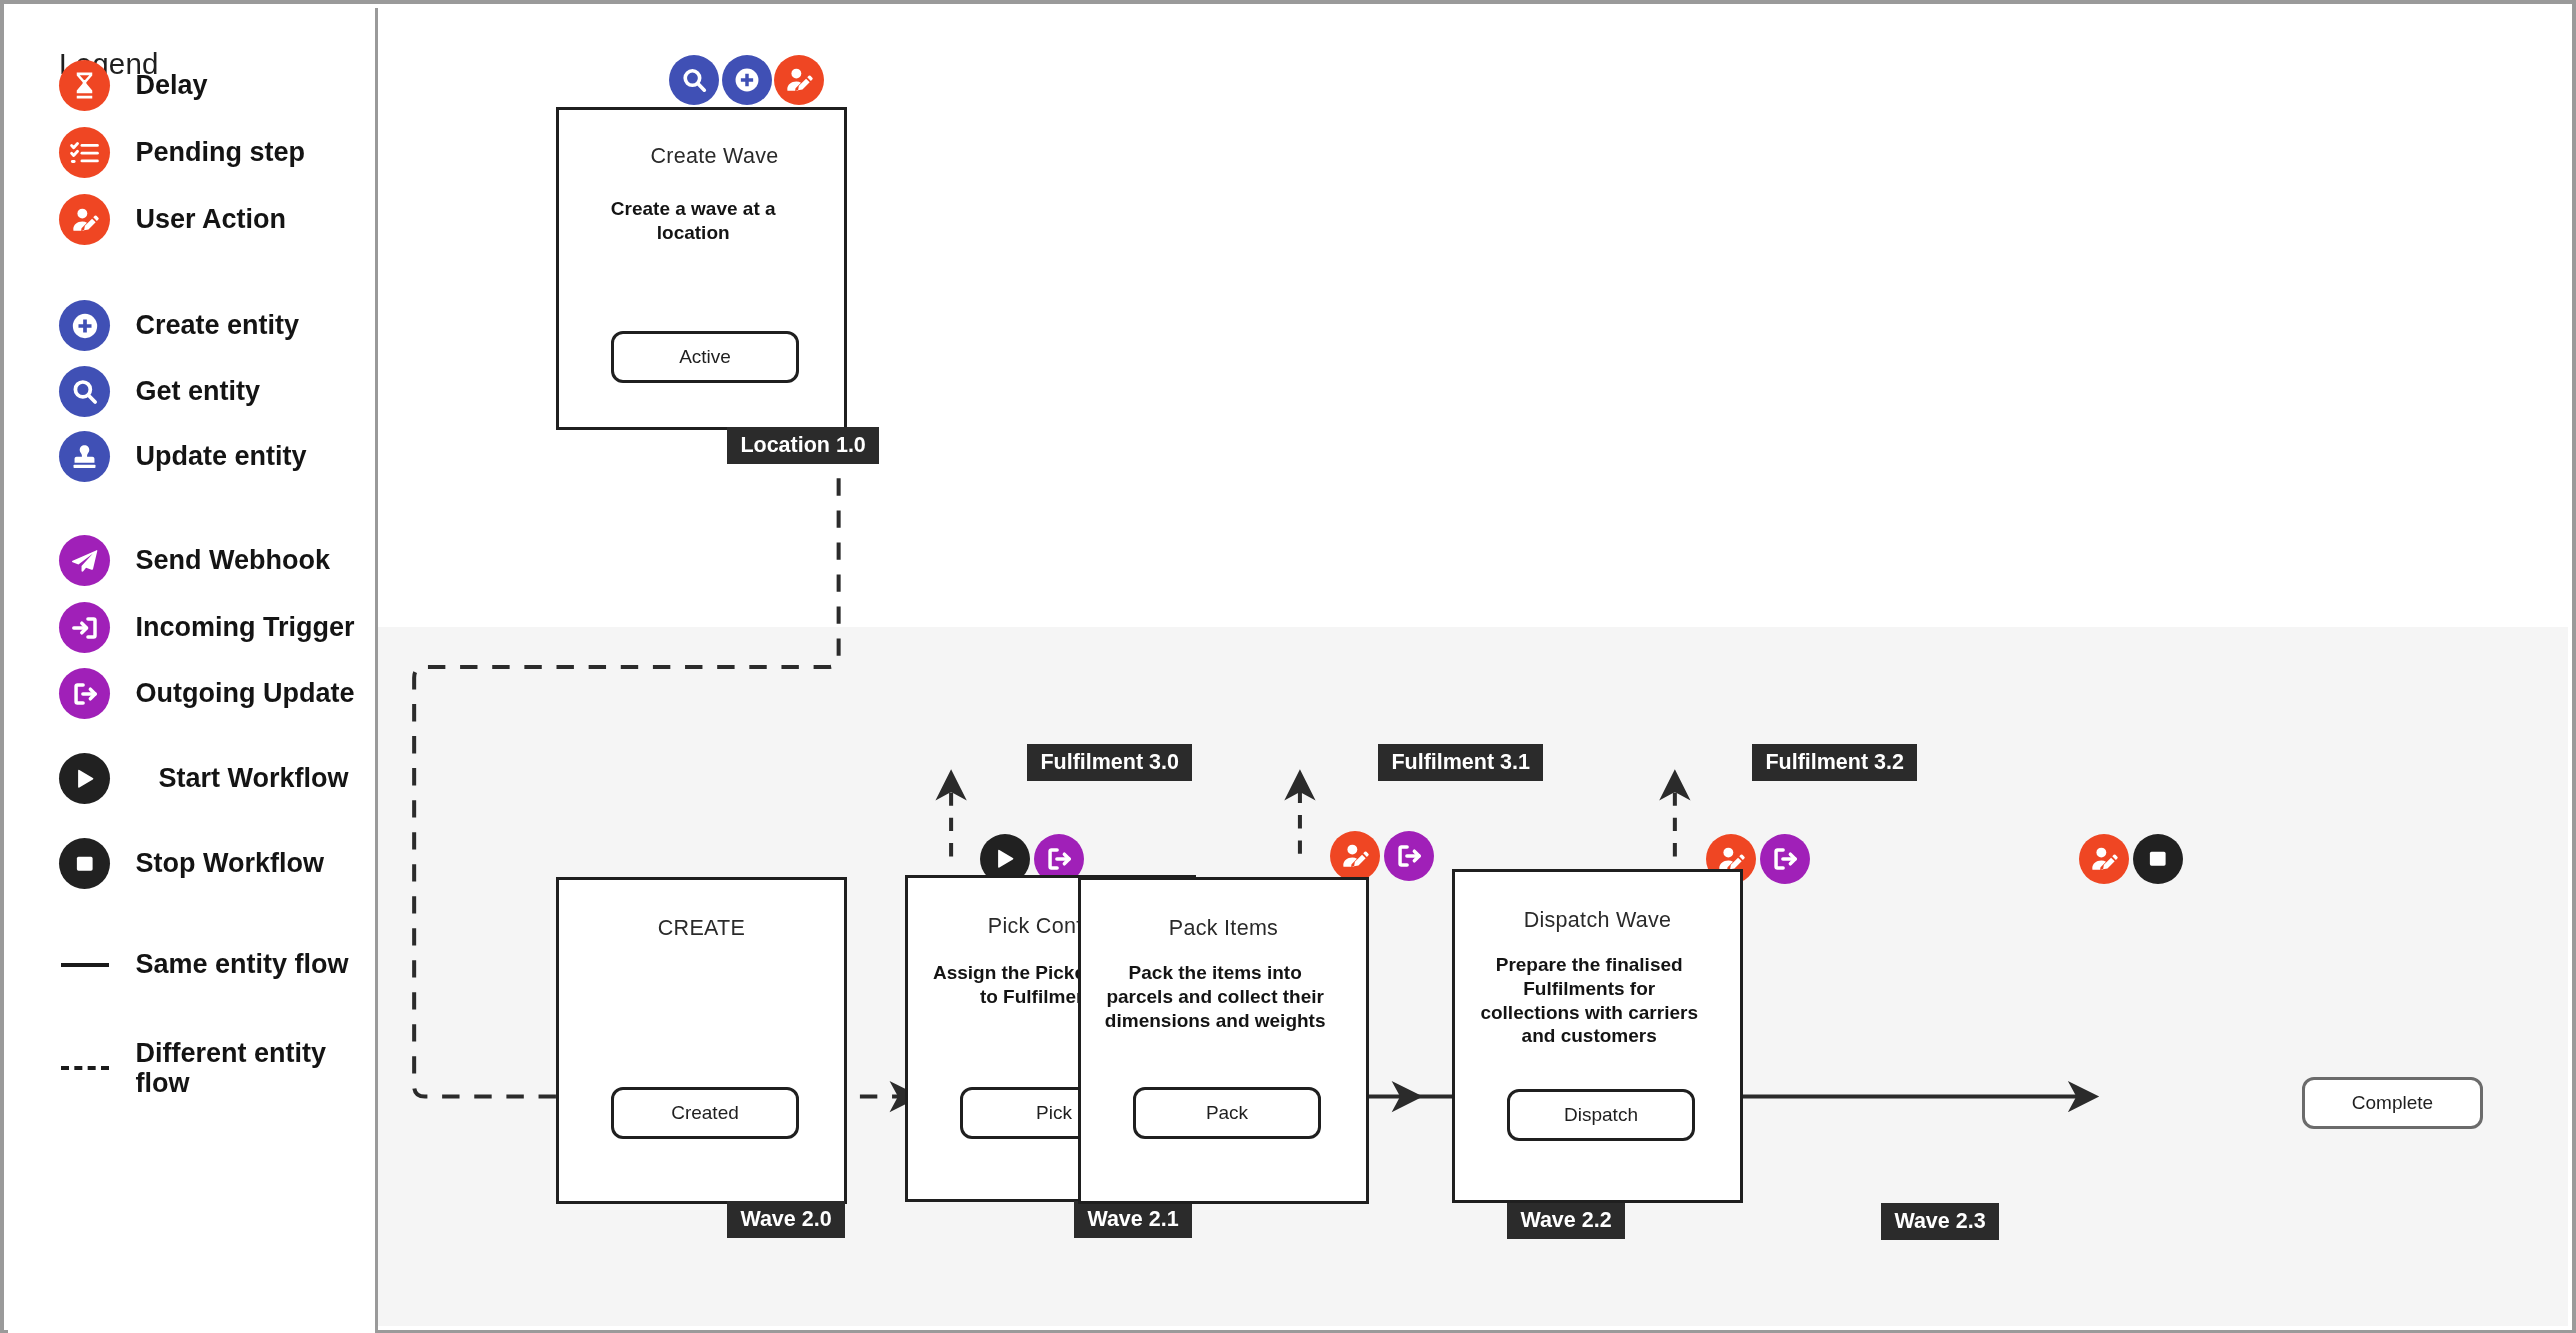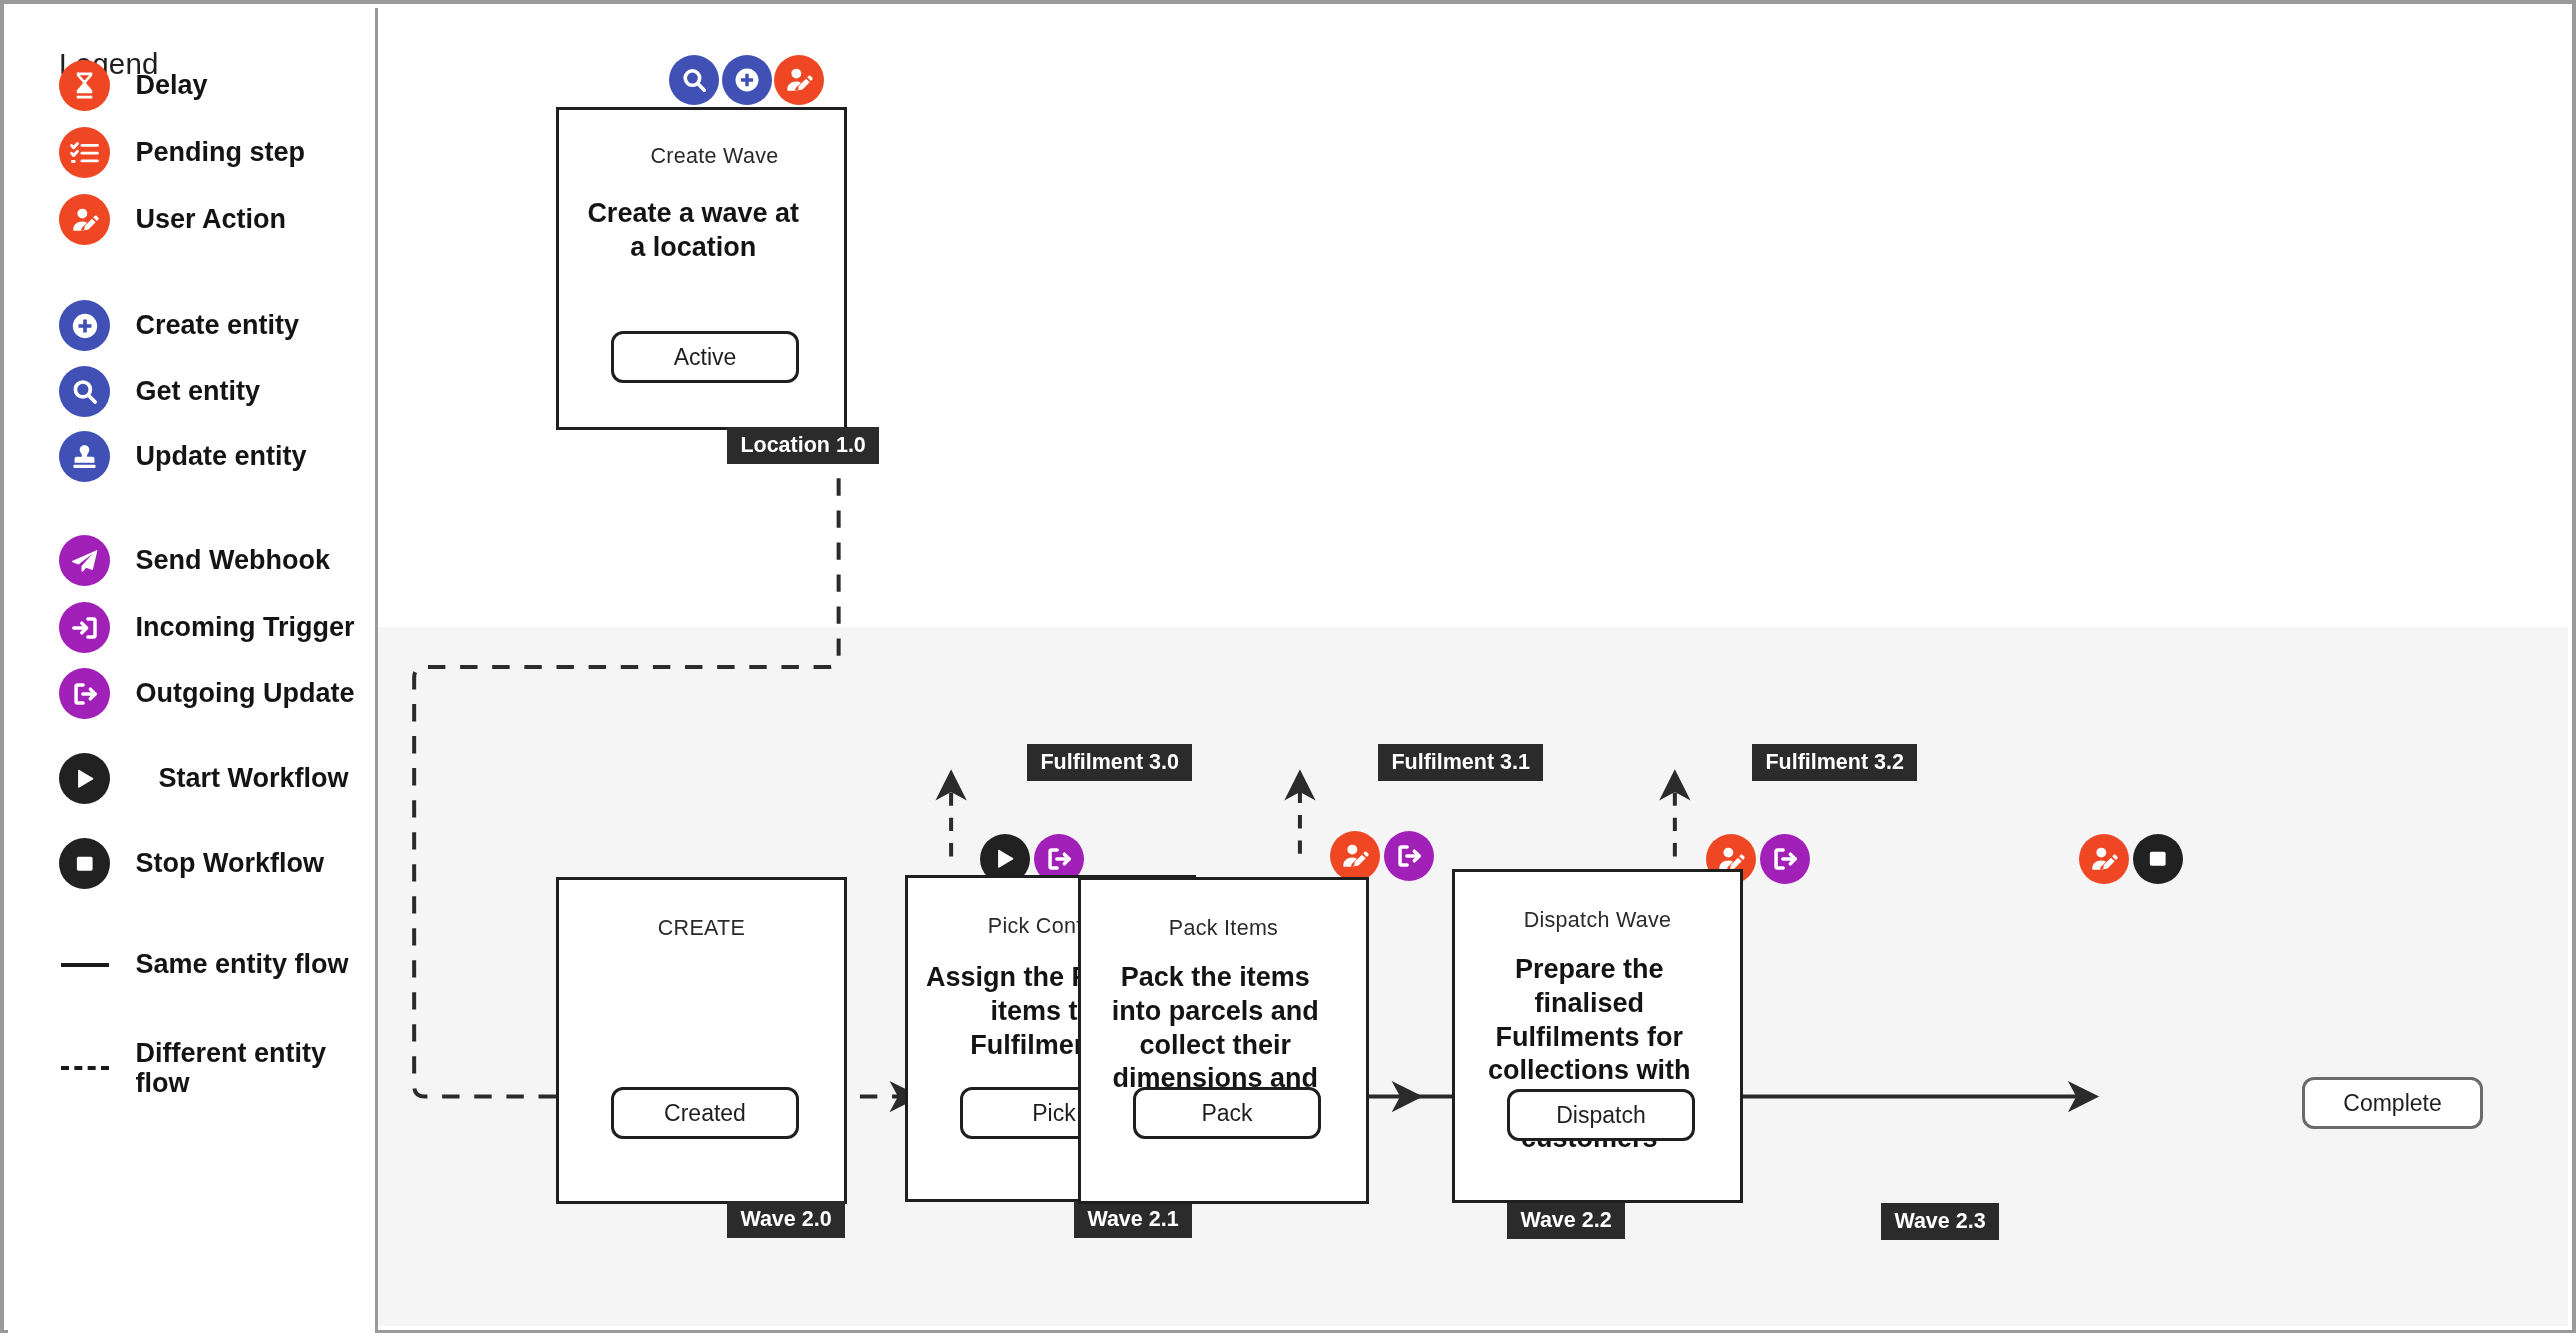--- a/index.html
+++ b/index.html
@@ -44,27 +44,27 @@
   .card{
     position:absolute;box-sizing:border-box;
     border:3.4px solid #1f1f1f;background:#ffffff;
   }
   .card-kicker{
     position:absolute;left:0;right:0;text-align:center;
     font-size:21.5px;color:#2a2a2a;letter-spacing:0.3px;
   }
   .card-desc{
     position:absolute;left:17.4px;right:34px;text-align:center;
-    font-size:27px;font-weight:bold;color:#141414;line-height:1.25;
+    font-size:19px;font-weight:bold;color:#141414;line-height:1.25;
   }
   .pill{
     position:absolute;box-sizing:border-box;
     border:3.4px solid #1f1f1f;border-radius:12px;background:#ffffff;
     display:flex;align-items:center;justify-content:center;
-    font-size:23px;color:#1f1f1f;
+    font-size:19px;color:#1f1f1f;
   }
   .pill.terminal{border-color:#6b6b6b;}
   .tag{
     position:absolute;background:#2b2b2b;color:#ffffff;
     font-size:21.5px;font-weight:bold;
     padding:6px 13.4px;white-space:nowrap;box-sizing:border-box;
   }
   .icon-row{position:absolute;display:flex;align-items:center;}
   .nd-icon{
     width:50px;height:50px;border-radius:50%;

